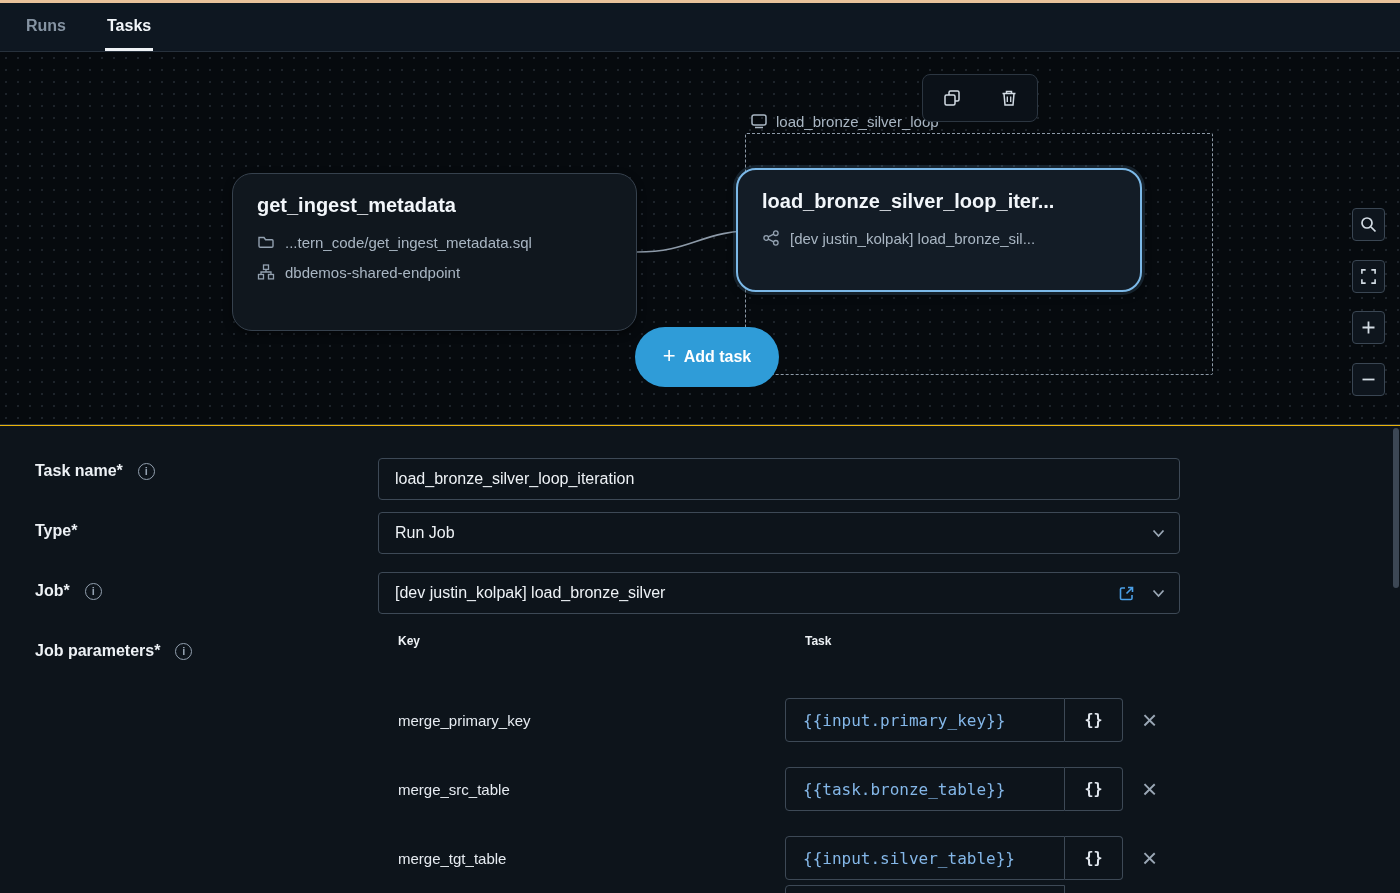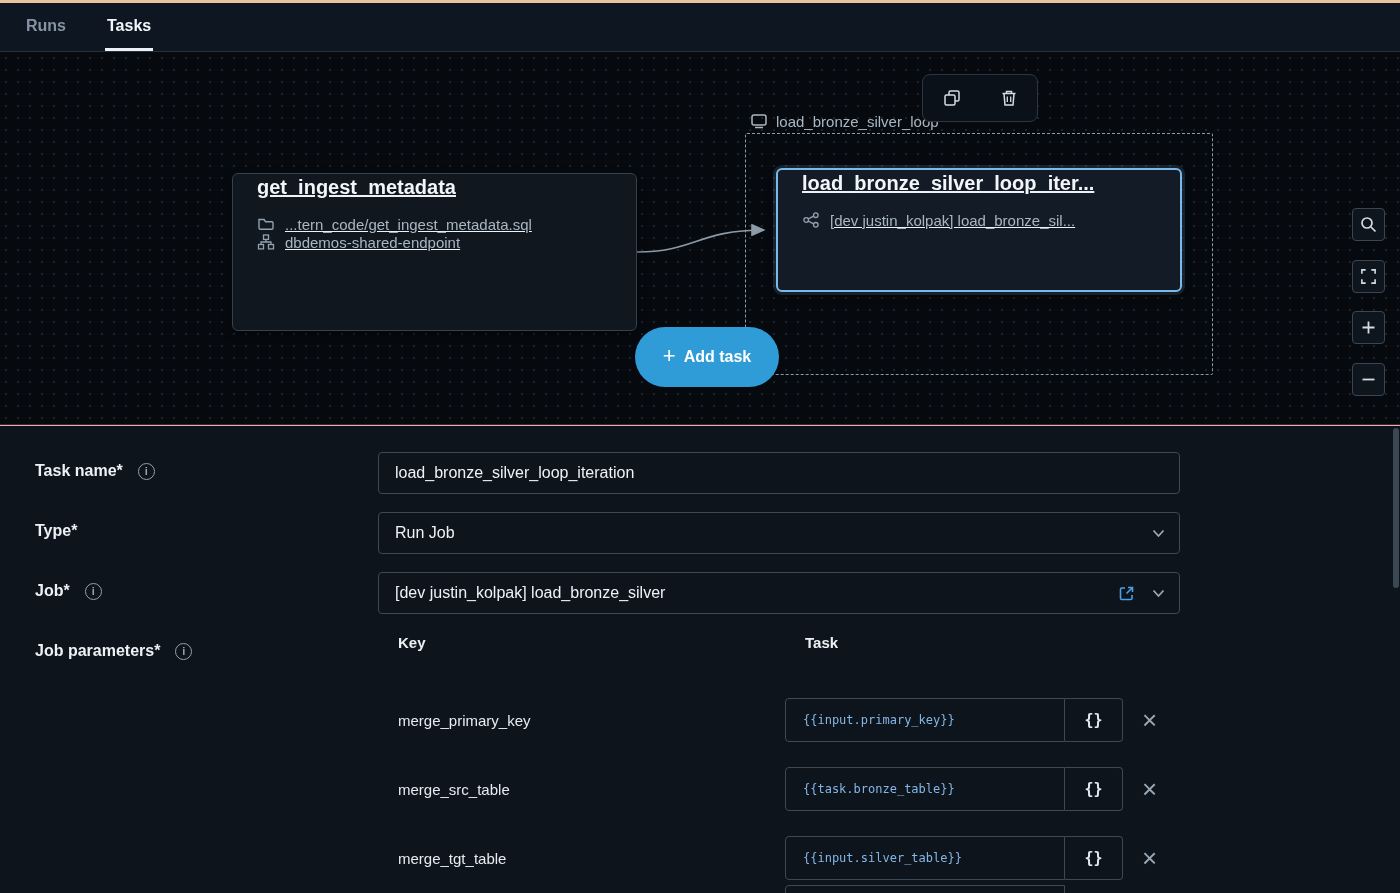--- a/index.html
+++ b/index.html
@@ -1,19 +1,19 @@
 <!DOCTYPE html>
 <html><head>
 <meta charset="utf-8">
 <style>
   * { margin:0; padding:0; box-sizing:border-box; }
   html,body { background:#0d141b; }
   .screen {
     position:relative; width:1400px; height:893px; overflow:hidden;
-    background:#fca5a5; color:#eef2f6;
+    background:#eab308; color:#eef2f6;
     font-family:"Liberation Sans", sans-serif;
   }
   
   .tabbar {
     position:absolute; top:0; left:0; width:1400px; height:52px;
     background:#0e1721; border-top:3px solid #e9c29b; border-bottom:1px solid #27313c;
     display:flex; align-items:stretch; padding-left:24px; gap:37px;
   }
   .tab {
     display:flex; align-items:center; font-size:16px; font-weight:600;
@@ -31,31 +31,31 @@
   .edge-svg { position:absolute; left:0; top:0; width:1400px; height:373px; pointer-events:none; }
   .dashed-group {
     position:absolute; left:745px; top:81px; width:468px; height:242px;
     border:1px dashed #8d9aa8; border-radius:2px;
   }
   .group-label {
     position:absolute; left:750px; top:60px; display:flex; align-items:center; gap:8px;
     color:#a9b6c3; font-size:15px;
   }
   .node {
-    position:absolute; background:#10171e; border:1px solid #36414d; border-radius:6px;
-    padding:2px 24px; box-shadow:0 3px 8px rgba(0,0,0,0.45); cursor:pointer;text-decoration:underline;
+    position:absolute; background:#10171e; border:1px solid #36414d; border-radius:20px;
+    padding:20px 24px; box-shadow:0 3px 8px rgba(0,0,0,0.45); cursor:pointer;
   }
   .node-meta { left:232px; top:121px; width:405px; height:158px; }
   .node-loop {
-    left:776px; top:116px; width:406px; height:124px;
+    left:736px; top:116px; width:406px; height:124px;
     border:2px solid #7cb9e8; background:#131c26;
     box-shadow:0 0 0 3px rgba(124,185,232,0.15), 0 3px 8px rgba(0,0,0,0.45);
   }
   .node-title { font-size:20px; font-weight:600; color:#f2f6fa; margin-bottom:16px; white-space:nowrap; overflow:hidden; }
-  .node-row { display:flex; align-items:center; gap:10px; color:#a9b6c3; font-size:15px; white-space:nowrap; overflow:hidden; }
+  .node-row { display:flex; align-items:center; gap:10px; color:#a9b6c3; font-size:15px; margin-top:12px; white-space:nowrap; overflow:hidden; }
   .node-row svg { flex:0 0 auto; }
   .add-task {
     position:absolute; left:635px; top:275px; width:144px; height:60px;
     background:#2f9cd8; border:none; border-radius:30px; color:#ffffff;
     font-family:"Liberation Sans", sans-serif; font-size:16px; font-weight:600;
     display:flex; align-items:center; justify-content:center; gap:8px; cursor:pointer;
   }
   .add-task .plus { font-size:22px; font-weight:400; line-height:1; margin-top:-2px; }
   .canvas-actions {
     position:absolute; left:922px; top:22px; width:116px; height:48px;
@@ -85,31 +85,31 @@
   }
   .finput, .fselect {
     position:absolute; left:378px; width:802px; height:42px;
     background:#0d141b; border:1px solid #3d4956; border-radius:4px;
     color:#eef2f6; font-family:"Liberation Sans", sans-serif; font-size:16px;
     padding:0 16px; display:flex; align-items:center;
   }
   input.finput { display:block; line-height:40px; }
   .fselect { cursor:pointer;text-align:center; }
   .sel-icons { position:absolute; right:14px; display:flex; align-items:center; gap:16px; }
-  .col-header { position:absolute; font-size:15px; font-weight:700; color:#edf1f5; }
+  .col-header { position:absolute; font-size:12px; font-weight:700; color:#edf1f5; }
   .param-row { position:absolute; left:0; width:1400px; height:44px;margin-top:16px; }
   .pkey {
     position:absolute; left:398px; top:50%; transform:translateY(-50%);
     font-size:15px; color:#e6ebf1;
   }
   .pval {
     position:absolute; left:785px; top:0; width:280px; height:44px;
     border:1px solid #3d4956; border-radius:4px 0 0 4px;
     display:flex; align-items:center; padding:0 17px; cursor:text;
-    font-family:"DejaVu Sans Mono", monospace; font-size:12px; color:#84b7e8; white-space:nowrap; overflow:hidden;
+    font-family:"DejaVu Sans Mono", monospace; font-size:16px; color:#84b7e8; white-space:nowrap; overflow:hidden;
   }
   .pbrace {
     position:absolute; left:1065px; top:0; width:58px; height:44px;
     background:transparent; border:1px solid #3d4956; border-left:none; border-radius:0 4px 4px 0;
     color:#e3e9f0; font-family:"DejaVu Sans Mono", monospace; font-size:15px; font-weight:700;
     display:flex; align-items:center; justify-content:center; cursor:pointer;
   }
   .prem {
     position:absolute; left:1142px; top:50%; transform:translateY(-50%);
     background:transparent; border:none; color:#9aa7b5; font-size:26px; line-height:1;
@@ -228,21 +228,21 @@
       </svg>
     </button>
   </section>
 
   <section class="panel">
 
     <div class="flabel" style="top:36px">
       <span>Task name*</span>
       <span class="info">i</span>
     </div>
-    <input class="finput" style="top: 26px;" readonly="" value="load_bronze_silver_loop_iteration">
+    <input class="finput" style="top: 32px;" readonly="" value="load_bronze_silver_loop_iteration">
 
     <div class="flabel" style="top:96px">
       <span>Type*</span>
     </div>
     <div class="fselect" style="top:86px">
       <span>Run Job</span>
       <span class="sel-icons">
         <svg width="13" height="9" viewBox="0 0 13 9">
           <polyline points="1.5,1.5 6.5,7 11.5,1.5" fill="none" stroke="#9aa7b5" stroke-width="1.8"></polyline>
         </svg>

